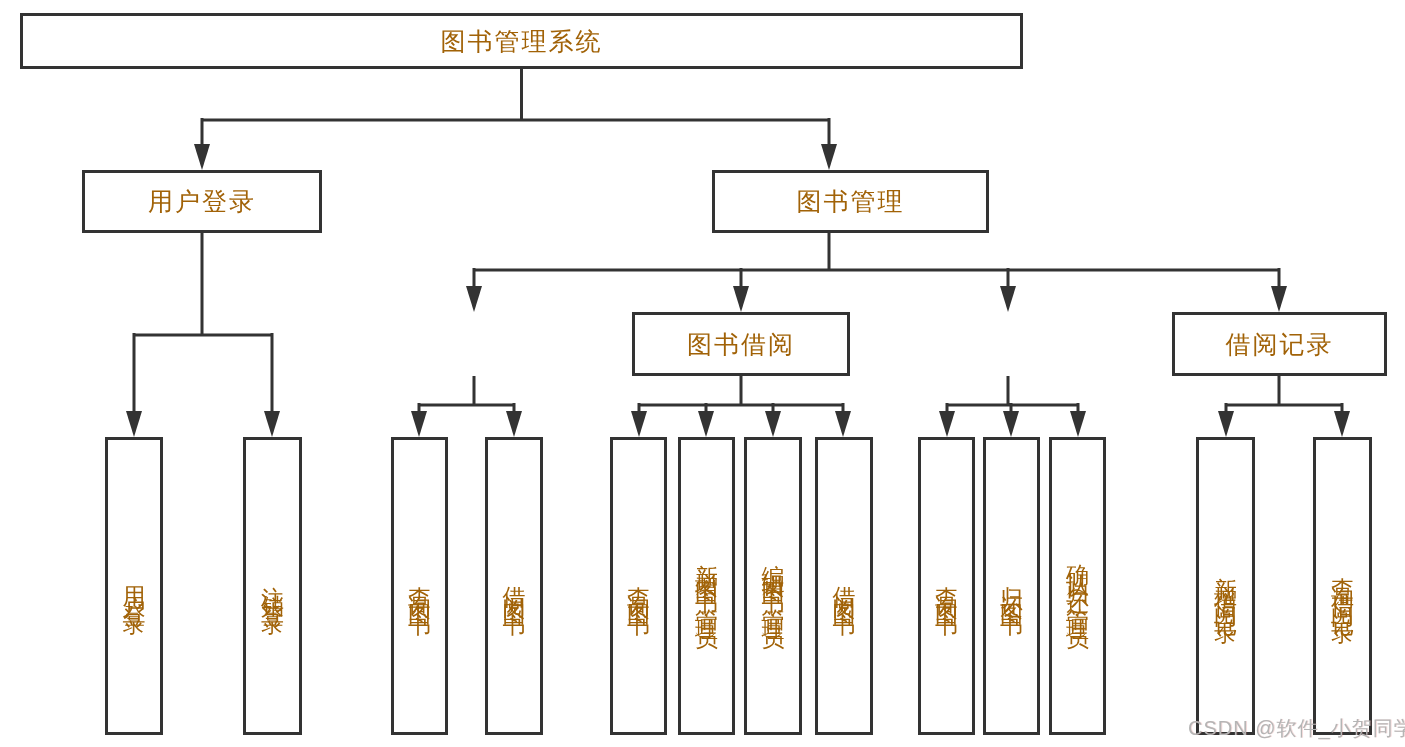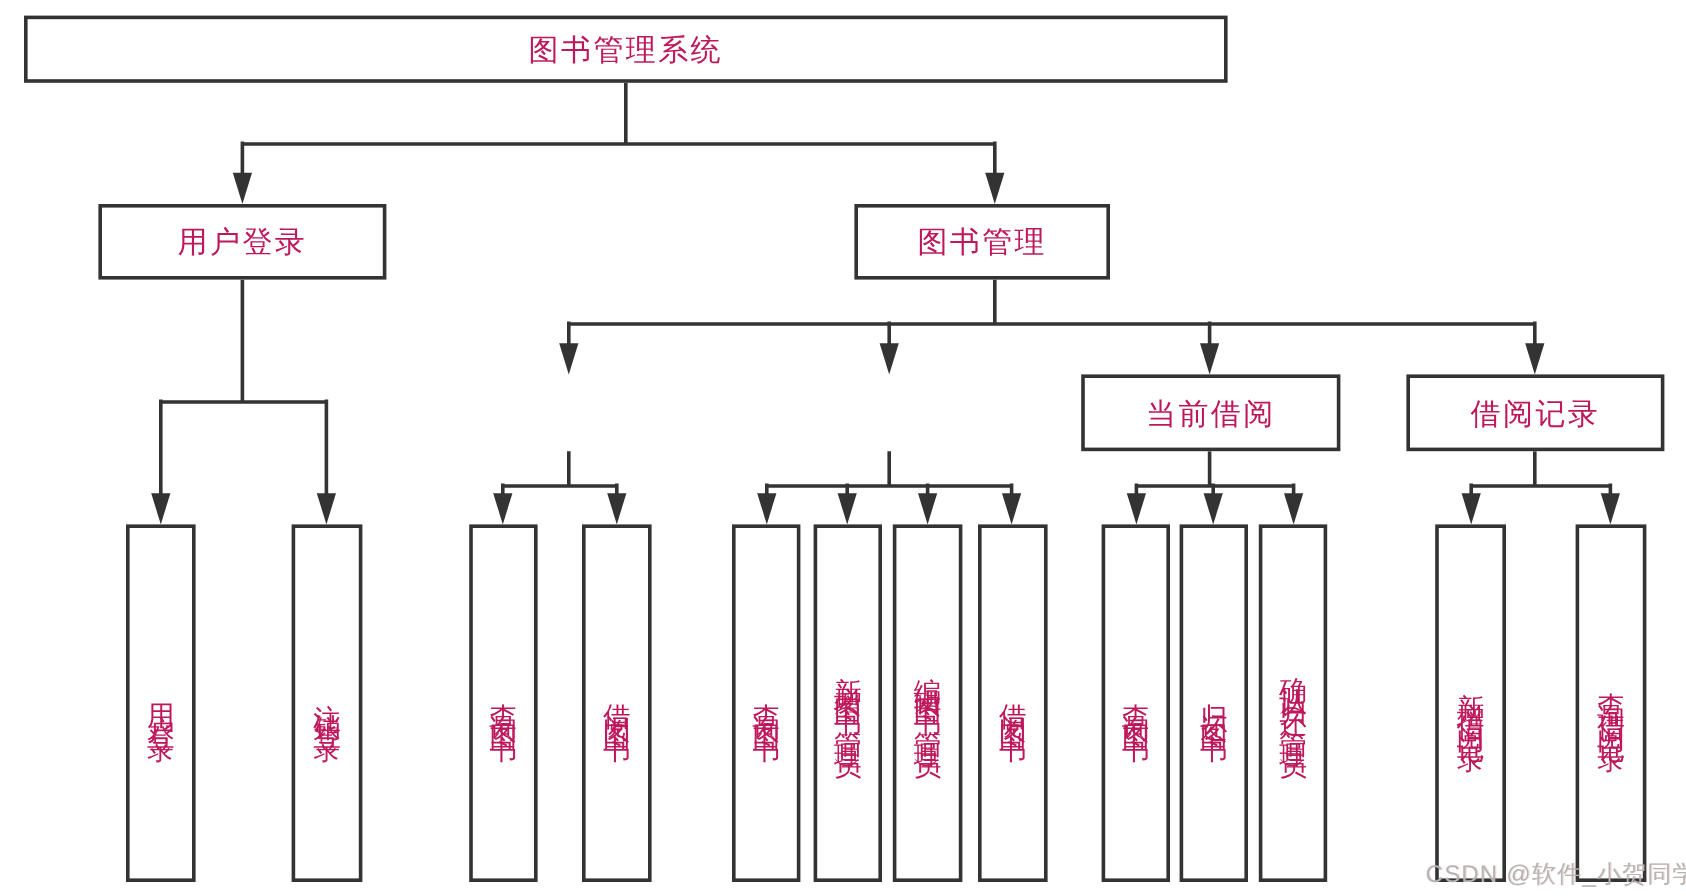--- a/index.html
+++ b/index.html
@@ -20,21 +20,21 @@
     box-sizing: border-box;
     background: #ffffff;
     border: 3px solid #333333;
     display: flex;
     align-items: center;
     justify-content: center;
   }
   .box .lbl {
     font-size: 25px;
     letter-spacing: 2px;
-    color: #be185d;
+    color: #a16207;
     white-space: nowrap;
   }
   .box.v .lbl {
     writing-mode: vertical-rl;
     text-orientation: mixed;
     font-size: 23px;
     letter-spacing: 9px;
     line-height: 1;
     white-space: normal;
   }
@@ -105,26 +105,26 @@
     </g>
   </svg>
 
   <div class="box h" style="left:20px; top:13px; width:1003px; height:56px">
     <span class="lbl">图书管理系统</span>
   </div>
 
   <div class="box h" style="left:82px; top:170px; width:240px; height:63px">
     <span class="lbl">用户登录</span>
   </div>
-  <div class="box h" style="left:712px; top:170px; width:213px; height:63px">
+  <div class="box h" style="left:712px; top:170px; width:277px; height:63px">
     <span class="lbl">图书管理</span>
   </div>
 
-  <div class="box h" style="left:901px; top:312px; width:216px; height:64px">
-    <span class="lbl">当前借阅</span>
+  <div class="box h" style="left:632px; top:312px; width:218px; height:64px">
+    <span class="lbl">图书借阅</span>
   </div>
   <div class="box h" style="left:1172px; top:312px; width:215px; height:64px">
     <span class="lbl">借阅记录</span>
   </div>
 
   <div class="box v leaf" style="left:105px; width:58px">
     <span class="lbl">用户登录</span>
   </div>
   <div class="box v leaf" style="left:243px; width:59px">
     <span class="lbl">注销登录</span>

